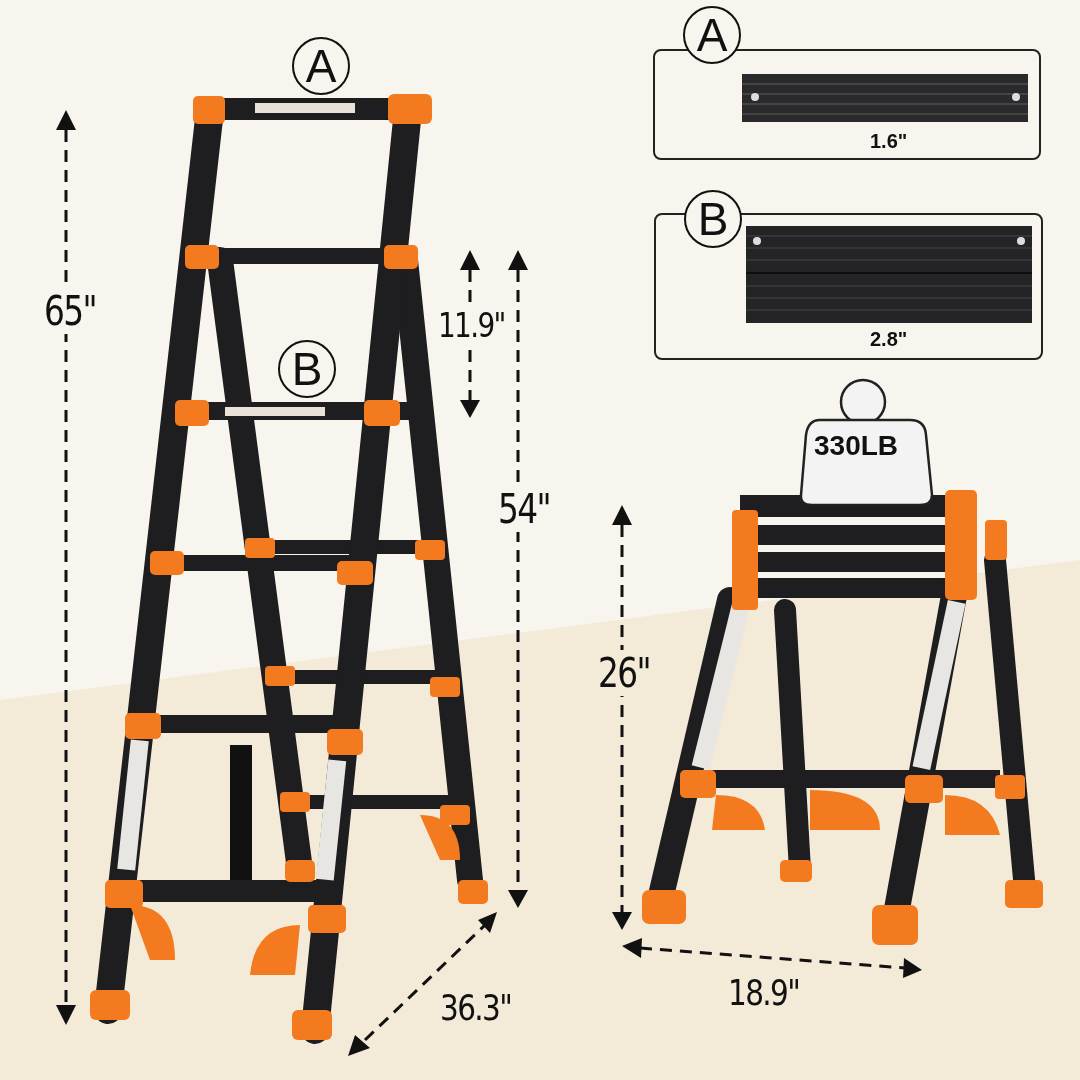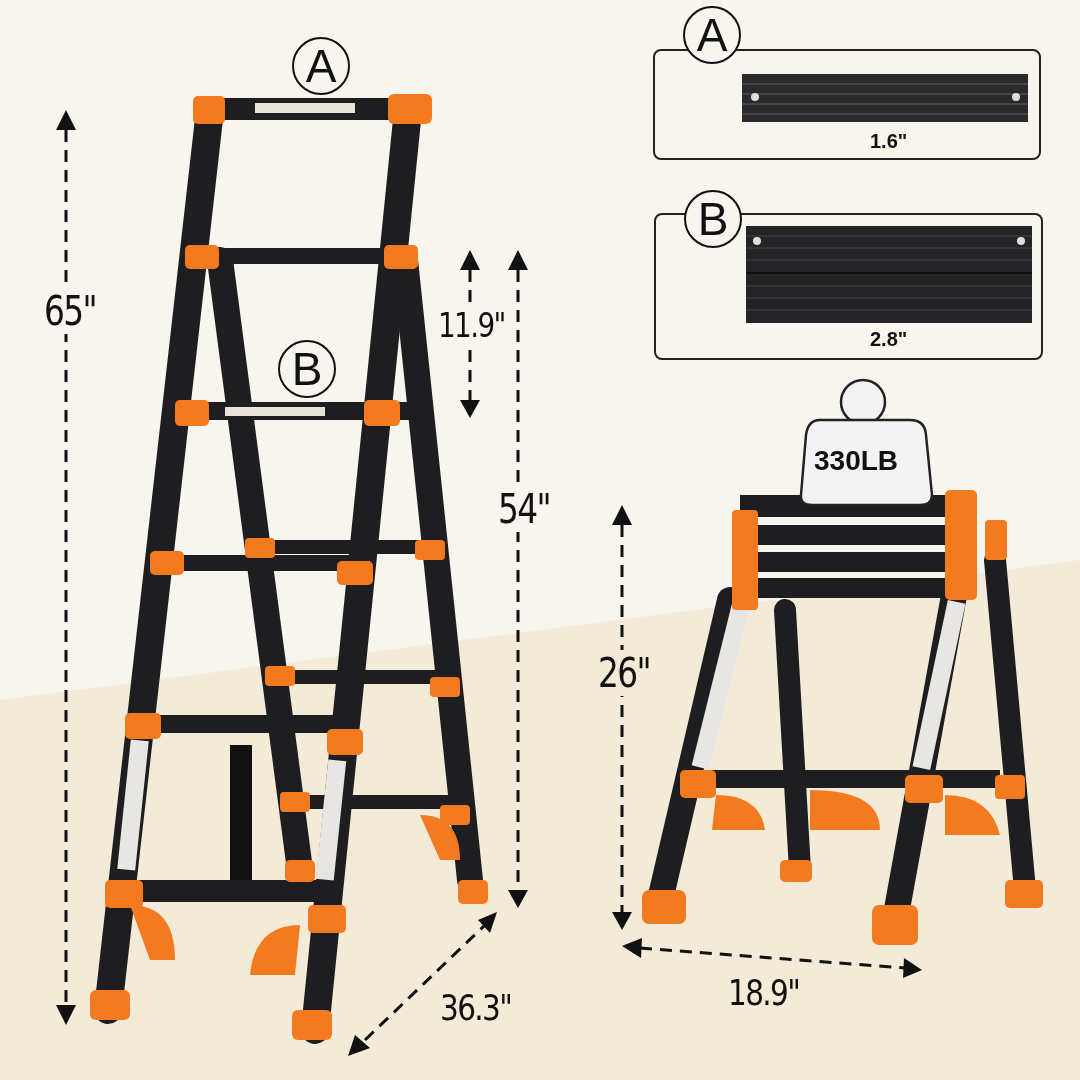--- a/index.html
+++ b/index.html
@@ -176,14 +176,14 @@
   <div class="dim" style="left:728px;top:972px;font-size:36px;">18.9"</div>
 
   <div class="panel" style="left:653px;top:49px;width:388px;height:111px;"></div>
   <div class="circ" style="left:683px;top:6px;">A</div>
   <div class="plabel" style="left:870px;top:130px;">1.6"</div>
 
   <div class="panel" style="left:654px;top:213px;width:389px;height:147px;"></div>
   <div class="circ" style="left:684px;top:190px;">B</div>
   <div class="plabel" style="left:870px;top:328px;">2.8"</div>
 
-  <div class="weight" style="left:814px;top:445px;text-align:center;">330LB</div>
+  <div class="weight" style="left:814px;top:430px;text-align:center;">330LB</div>
 </div>
 
 </body></html>

